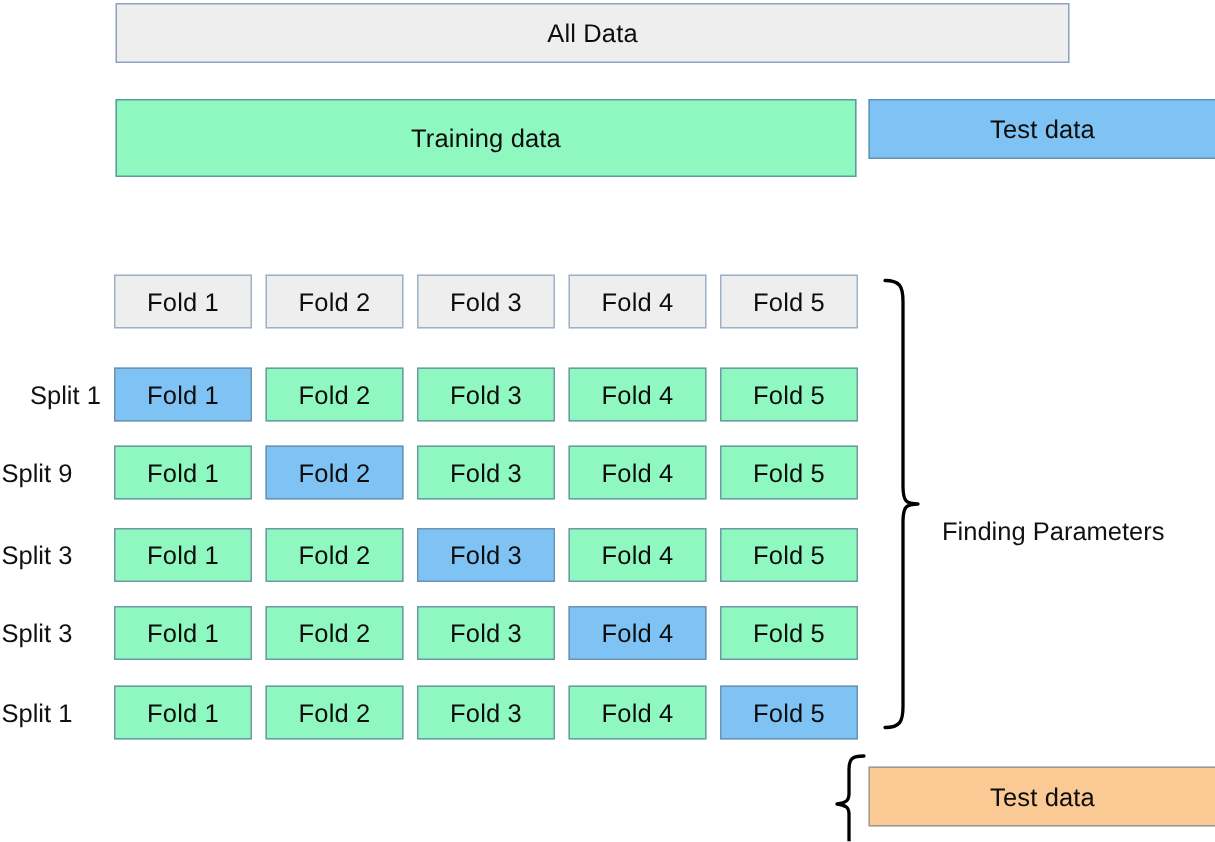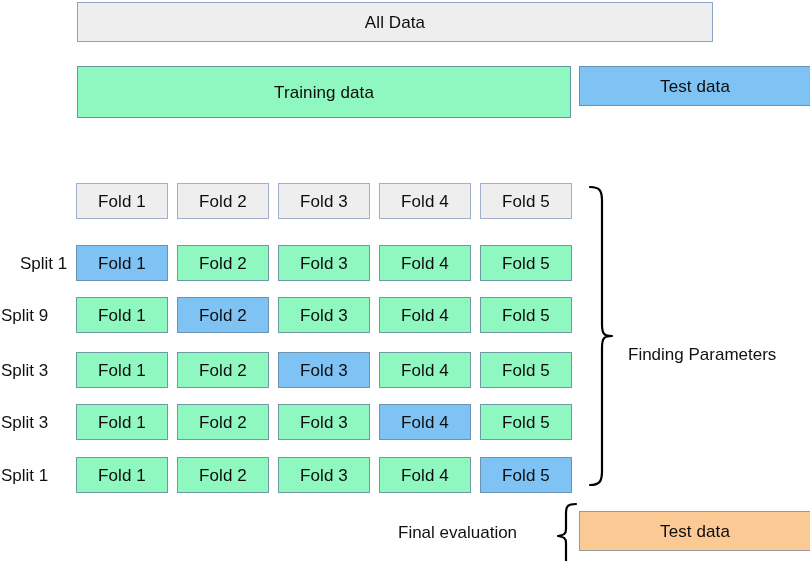--- a/index.html
+++ b/index.html
@@ -139,21 +139,20 @@
              C 12,3 14,7 14,17
              L 14,140
              C 14,150 16,152 24,152
              C 16,152 14,154 14,164
              L 14,287
              C 14,297 12,301 2,301"></path>
   </svg>
 
   <div class="plain-label" style="left:628px; top:346px; font-size:17px;">Finding Parameters</div>
 
-  <div class="plain-label" style="left:398px; top:524px; font-size:17px;">Final evaluation</div>
 
   <svg class="brace-svg" style="left:556px; top:502px; width:22px; height:68px;" viewBox="0 0 22 68" width="22" height="68">
     <path d="M 20,2
              C 12,2 10,4 10,11
              L 10,27
              C 10,32 8,33 2,34
              C 8,35 10,36 10,41
              L 10,57
              C 10,64 12,66 20,66"></path>
   </svg>

